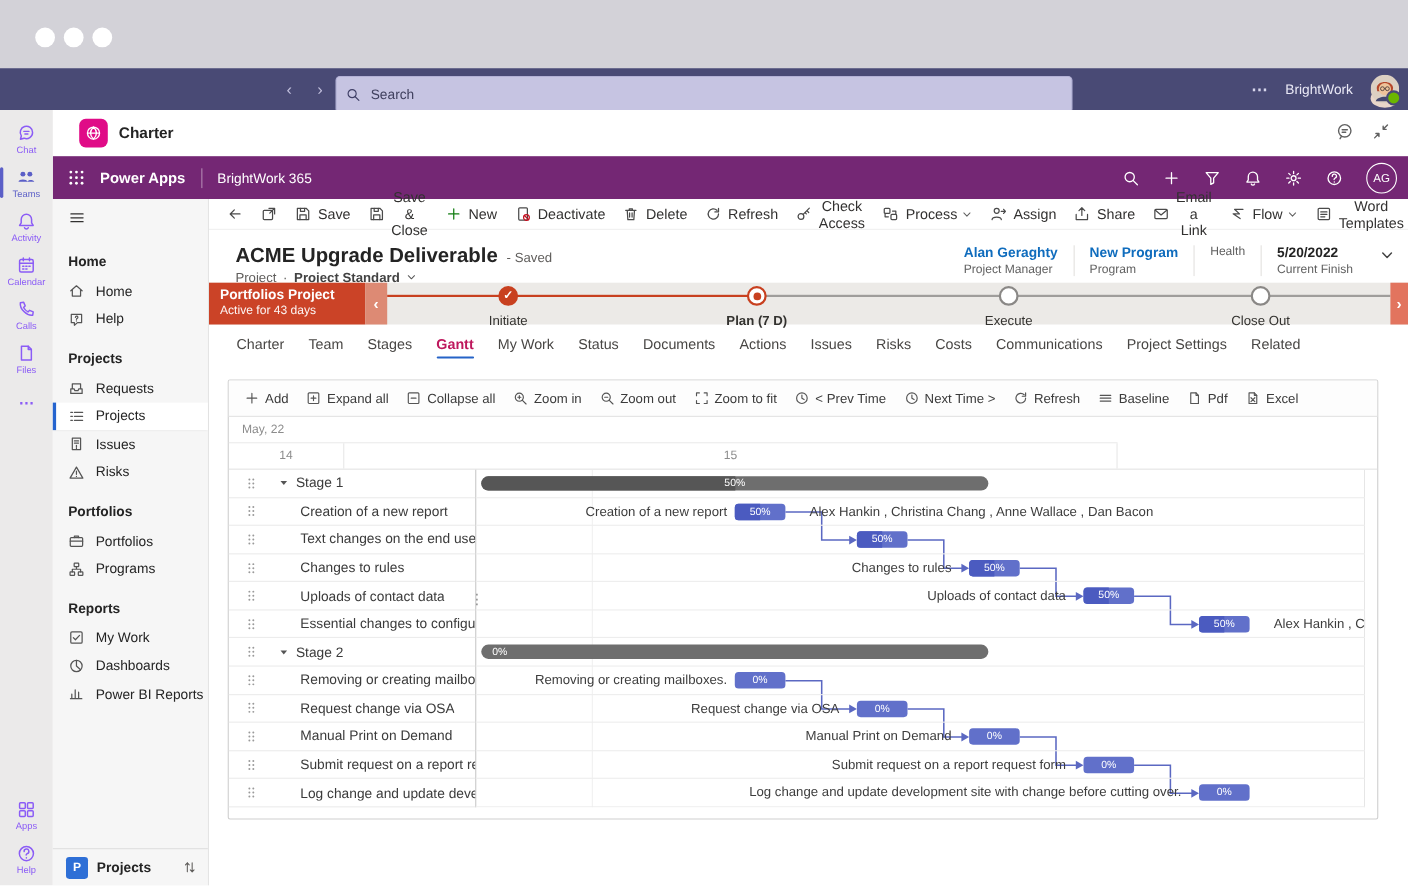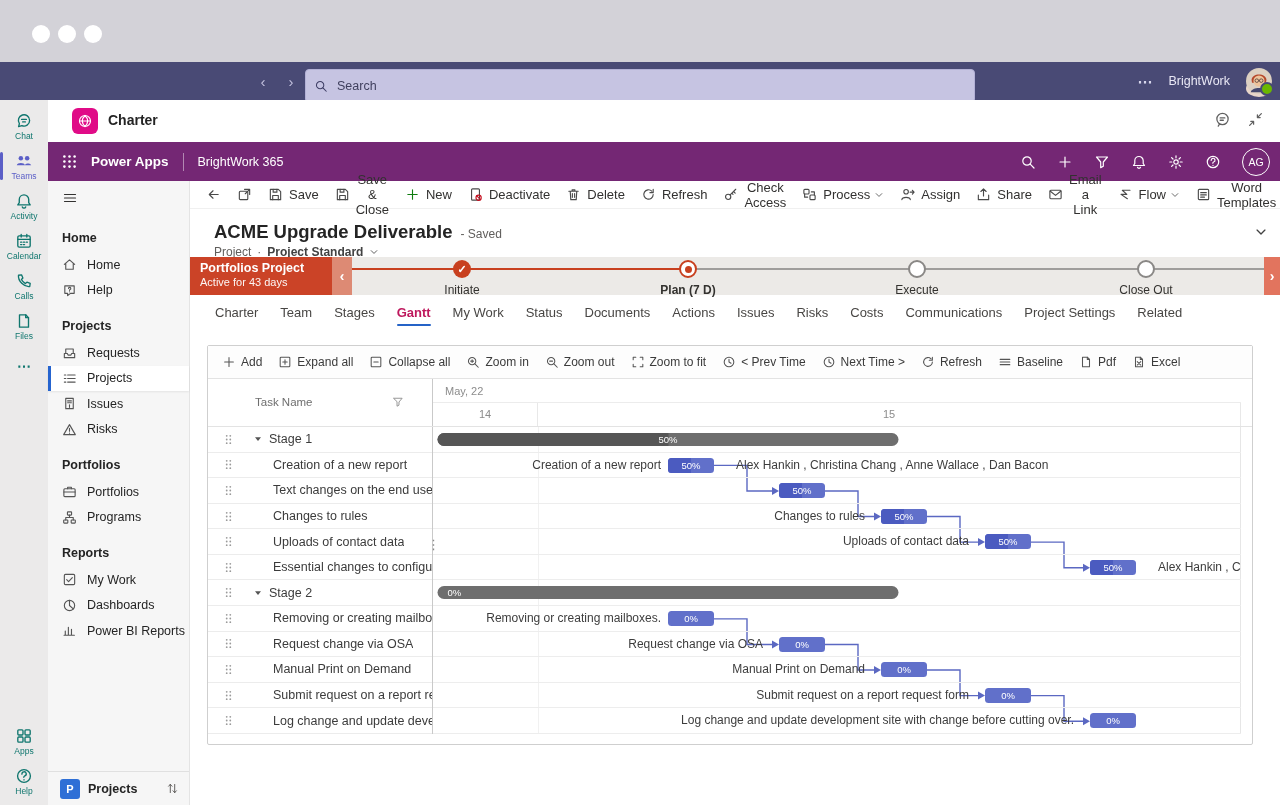--- a/index.html
+++ b/index.html
@@ -42,21 +42,21 @@
   #pa-waffle{width:17px;height:17px;color:#fff;margin:0 13px 0 3px;}
   #pa-product{font-size:13.5px;font-weight:bold;margin-right:14px;}
   #pa-divider{width:1px;height:18px;background:rgba(255,255,255,.45);margin-right:14px;}
   #pa-env{font-size:12.5px;}
   #pa-right{position:absolute;right:10px;top:0;height:39px;display:flex;align-items:center;gap:21px;}
   #pa-right .icon{width:16px;height:16px;color:#fff;}
   #pa-avatar{width:26px;height:26px;border-radius:50%;border:1px solid #fff;display:flex;align-items:center;justify-content:center;font-size:10.5px;color:#fff;}
 
   
   #rail{left:0;top:100px;width:48px;height:705px;background:#ebeaea;display:flex;flex-direction:column;}
-  .rail-item{position:relative;height:40px;display:flex;flex-direction:column;align-items:center;justify-content:center;gap:2px;color:#0f766e;}
+  .rail-item{position:relative;height:40px;display:flex;flex-direction:column;align-items:center;justify-content:center;gap:2px;color:#8b5cf6;}
   .rail-item .icon{width:18px;height:18px;}
   .rail-item .rail-lbl{font-size:8.5px;line-height:1;}
   .rail-item.active{color:#5b5fc7;}
   .rail-item.active::before{content:"";position:absolute;left:0;top:6px;bottom:6px;width:2.5px;background:#5b5fc7;border-radius:2px;}
   #rail-bottom{margin-top:auto;padding-bottom:4px;}
   #rail .spacer-top{height:6px;}
 
   
   #bwnav{left:48px;top:181px;width:142px;height:624px;background:#f6f6f6;border-right:1px solid #e4e4e4;box-sizing:border-box;display:flex;flex-direction:column;}
   #nav-ham{height:34px;display:flex;align-items:center;padding-left:14px;color:#323130;}
@@ -674,20 +674,38 @@
   </div>
   <div id="rec-sub">
     <span>Project</span>
     <span>·</span>
     <span id="rec-form">Project Standard</span>
     <span class="icon">
         <svg viewBox="0 0 16 16" fill="none" stroke="currentColor" stroke-width="1.2" stroke-linecap="round" stroke-linejoin="round">
           <path d="M3.5 5.8 8 10.3l4.5-4.5" stroke-width="1.5"></path>
         </svg>
       </span>
+  </div>
+  <div id="rec-fields">
+    <div class="field link">
+        <span class="value">Alan Geraghty</span>
+        <span class="flabel">Project Manager</span>
+      </div>
+      <div class="field link">
+        <span class="value">New Program</span>
+        <span class="flabel">Program</span>
+      </div>
+      <div class="field health">
+
+        <span class="flabel">Health</span>
+      </div>
+      <div class="field date">
+        <span class="value">5/20/2022</span>
+        <span class="flabel">Current Finish</span>
+      </div>
   </div>
   <span id="rec-chevron" class="icon">
       <svg viewBox="0 0 16 16" fill="none" stroke="currentColor" stroke-width="1.2" stroke-linecap="round" stroke-linejoin="round">
         <path d="M3.5 5.8 8 10.3l4.5-4.5" stroke-width="1.5"></path>
       </svg>
     </span>
 
   <div id="bpf">
     <div id="bpf-banner">
       <div id="bpf-title">Portfolios Project</div>
@@ -861,28 +879,20 @@
           <span class="icon">
             <svg viewBox="0 0 16 16" fill="none" stroke="currentColor" stroke-width="1.2" stroke-linecap="round" stroke-linejoin="round">
               <path d="M4 2.5h5.5L12 5v8.5H4z"></path>
               <path d="M9.5 2.5V5H12M6 7.5l4 4M10 7.5l-4 4"></path>
             </svg>
           </span>
           <span>Excel</span>
         </button>
     </div>
     <div id="ghead">
-      <div id="ghead-left">
-        <span id="gcol-label">Task Name</span>
-        <span id="gcol-filter" class="icon">
-            <svg viewBox="0 0 16 16" fill="none" stroke="currentColor" stroke-width="1.2" stroke-linecap="round" stroke-linejoin="round">
-              <path d="M2.5 3h11L9.3 8v4.2l-2.6 1.4V8z"></path>
-            </svg>
-          </span>
-      </div>
       <div id="ghead-right">
         <div id="gmonth">May, 22</div>
         <div id="gticks">
           <div class="gtick" style="width: 105px;">
               <span>14</span>
             </div>
             <div class="gtick" style="width: 703px;">
               <span>15</span>
             </div>
         </div>

